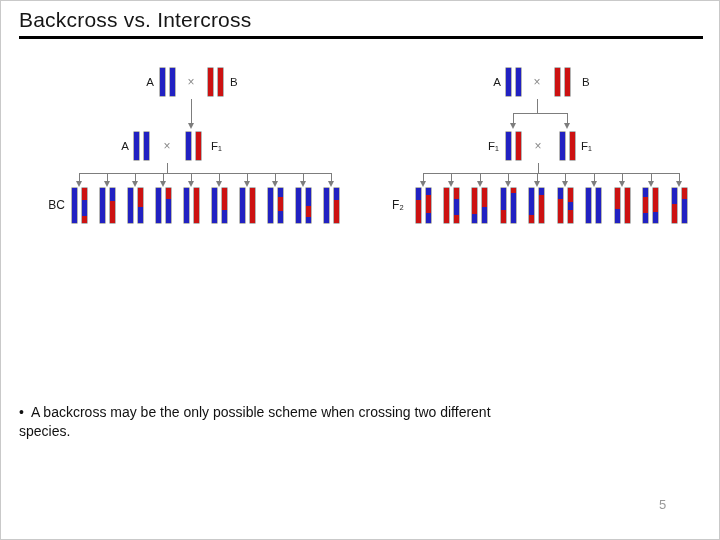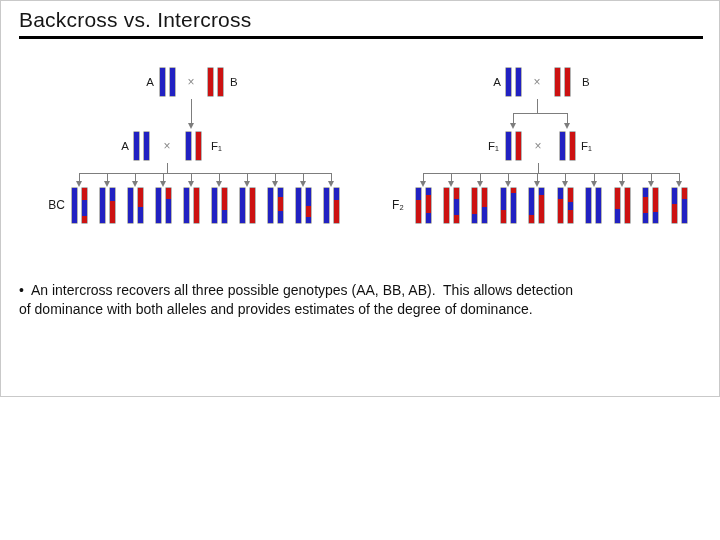--- a/index.html
+++ b/index.html
@@ -1,18 +1,18 @@
 <!DOCTYPE html>
 <html><head>
 <meta charset="utf-8">
 <style>
   * { margin:0; padding:0; box-sizing:border-box; }
   html,body { width:720px; height:540px; }
   body { background:#fff; font-family:"Liberation Sans","DejaVu Sans",sans-serif; }
-  .slide { position:relative; width:720px; height:397px; background:#ffffff; border:1px solid #c9c9c9; overflow:hidden; }
+  .slide { position:relative; width:720px; height:540px; background:#ffffff; border:1px solid #c9c9c9; overflow:hidden; }
   .title { position:absolute; left:18px; top:7px; font-size:21px; font-weight:400; color:#161616; letter-spacing:0.2px; }
   .rule  { position:absolute; left:18px; top:35px; width:684px; height:3px; background:#000; }
   .layer { position:absolute; left:0; top:0; width:720px; height:540px; }
   .glabel { position:absolute; font-size:11.5px; color:#1c1c1c; height:30px; line-height:30px; white-space:nowrap; }
   .glabel.r { transform:translateX(-100%); }
   .glabel.cross-sym { color:#8a8a8a; font-size:12px; transform:translateX(-50%); }
   .glabel.offlabel { height:37px; line-height:37px; font-size:12px; }
   .pair { position:absolute; display:flex; gap:3px; }
   .chrom { width:7px; border:1px solid #b5b5b5; border-radius:1px; display:flex; flex-direction:column; overflow:hidden; background:#fff; }
   .chrom > div { width:100%; }
@@ -350,18 +350,18 @@
           <div style="flex-grow: 55; background: rgb(204, 18, 18);"></div>
         </div>
         <div class="chrom" style="height: 37px;">
           <div style="flex-grow: 30; background: rgb(204, 18, 18);"></div>
           <div style="flex-grow: 70; background: rgb(33, 33, 194);"></div>
         </div>
       </div>
       <div class="glabel r offlabel" style="left: 403px; top: 186px;">F₂</div>
     </div>
 
-  <p class="bullet" id="bullet-0">
-    <span class="marker">•</span><span class="btext">An intercross recovers all three possible genotypes (AA, BB, AB).  This allows detection of dominance with both alleles and provides estimates of the degree of dominance.</span>
+  <p class="bullet" id="bullet-2">
+    <span class="marker">•</span><span class="btext">A backcross may be the only possible scheme when crossing two different species.</span>
   </p>
 
   <div class="pagenum">5</div>
 </div>
 
 </body></html>

